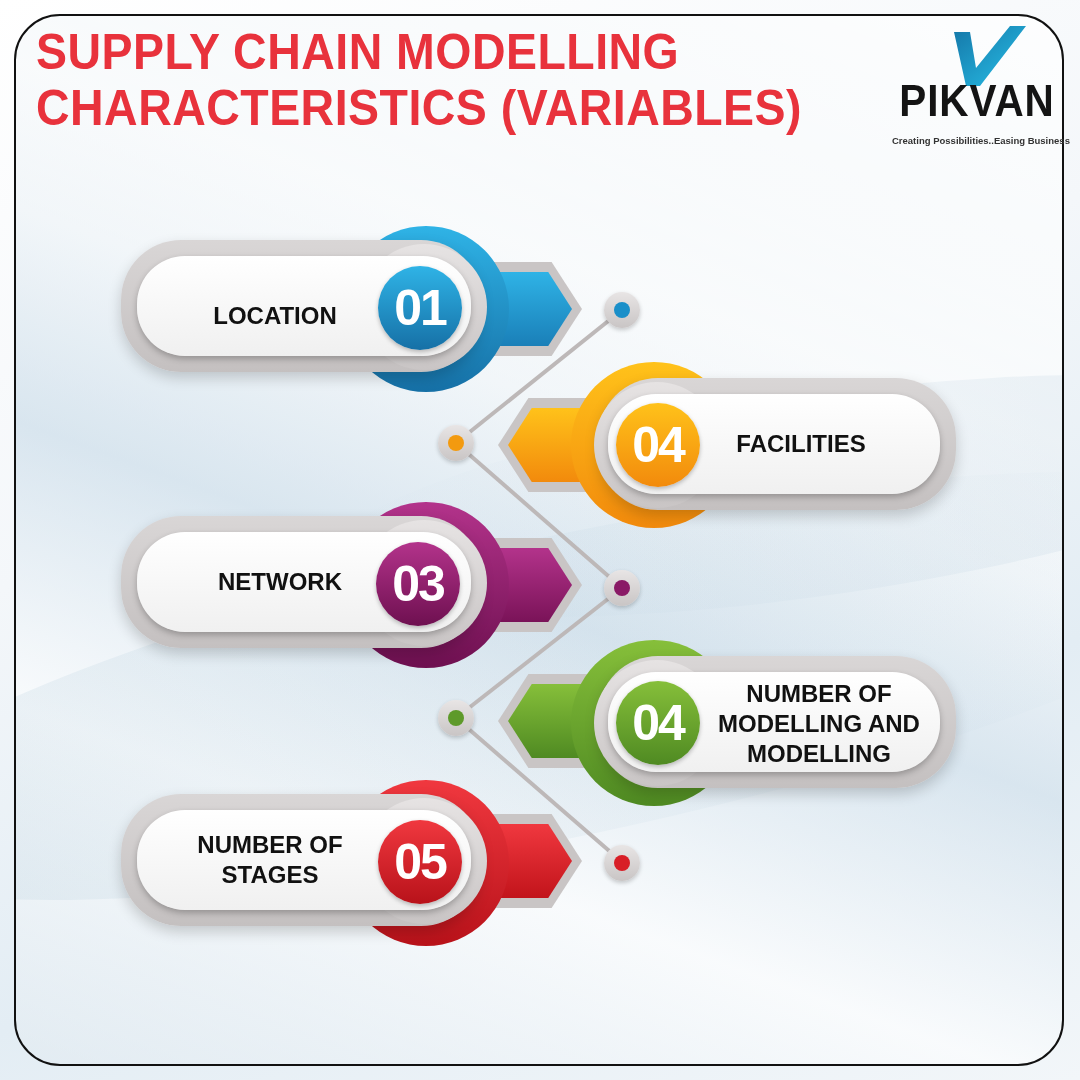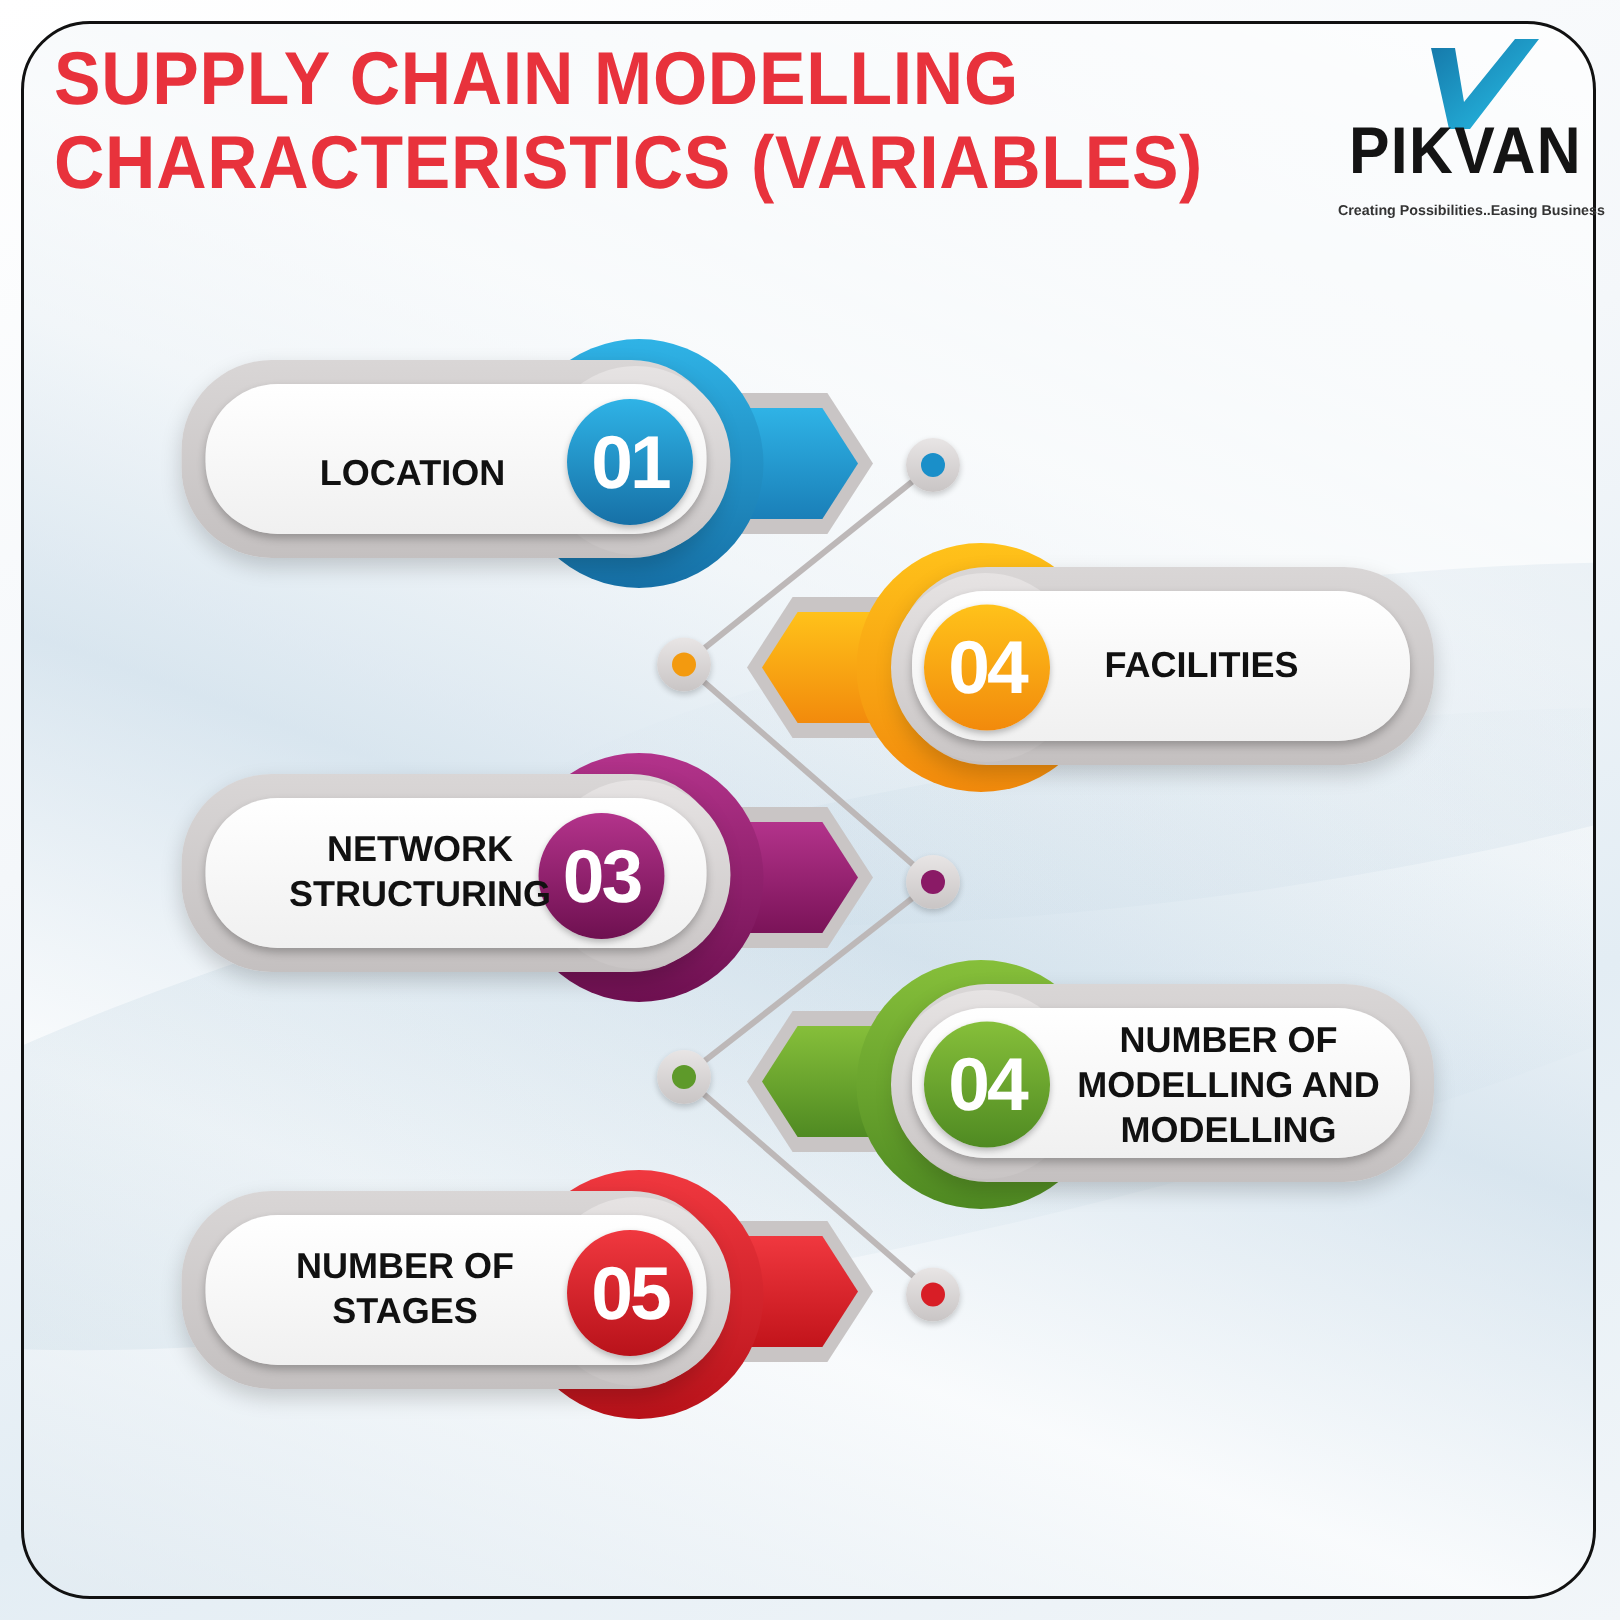--- a/index.html
+++ b/index.html
@@ -107,24 +107,23 @@
     </div>
 </div>
 
 <div class="step">
   <div class="tab" style="left:430px;top:538px;width:152px;height:94px;background:#c9c5c5;clip-path:polygon(0 0,80% 0,100% 50%,80% 100%,0 100%);"></div>
   <div class="tab" style="left:440px;top:548px;width:132px;height:74px;background:linear-gradient(180deg,#b3338b,#7a1358);clip-path:polygon(0 0,82% 0,100% 50%,82% 100%,0 100%);"></div>
   <div class="ring" style="left:343px;top:502px;width:166px;height:166px;background:linear-gradient(180deg,#b3338b,#6e1050);"></div>
   <div class="pill-outer" style="left:121px;top:516px;width:360px;height:132px;"></div>
   <div class="ring-gray" style="left:361px;top:520px;width:126px;height:126px;"></div>
   <div class="pill-inner" style="left:137px;top:532px;width:334px;height:100px;"></div>
-  <div class="num" style="left:359px;top:542px;width:84px;height:84px;background:linear-gradient(180deg,#b3338b,#6e1050);">03</div>
+  <div class="num" style="left:376px;top:542px;width:84px;height:84px;background:linear-gradient(180deg,#b3338b,#6e1050);">03</div>
   <div class="label" style="left:160px;top:546px;width:240px;height:72px;flex-direction:column;">
     <span>NETWORK</span>
-    <span>STRUCTURING</span>
   </div>
   <div class="dot-outer" style="left:604px;top:570px;">
       <div class="dot-inner" style="background:#8a1a66;"></div>
     </div>
 </div>
 
 <div class="step">
   <div class="tab" style="left:498px;top:674px;width:152px;height:94px;background:#c9c5c5;clip-path:polygon(20% 0,100% 0,100% 100%,20% 100%,0 50%);"></div>
   <div class="tab" style="left:508px;top:684px;width:132px;height:74px;background:linear-gradient(180deg,#86bf3a,#4f8a22);clip-path:polygon(18% 0,100% 0,100% 100%,18% 100%,0 50%);"></div>
   <div class="ring" style="left:571px;top:640px;width:166px;height:166px;background:linear-gradient(180deg,#86bf3a,#4f8a22);"></div>

